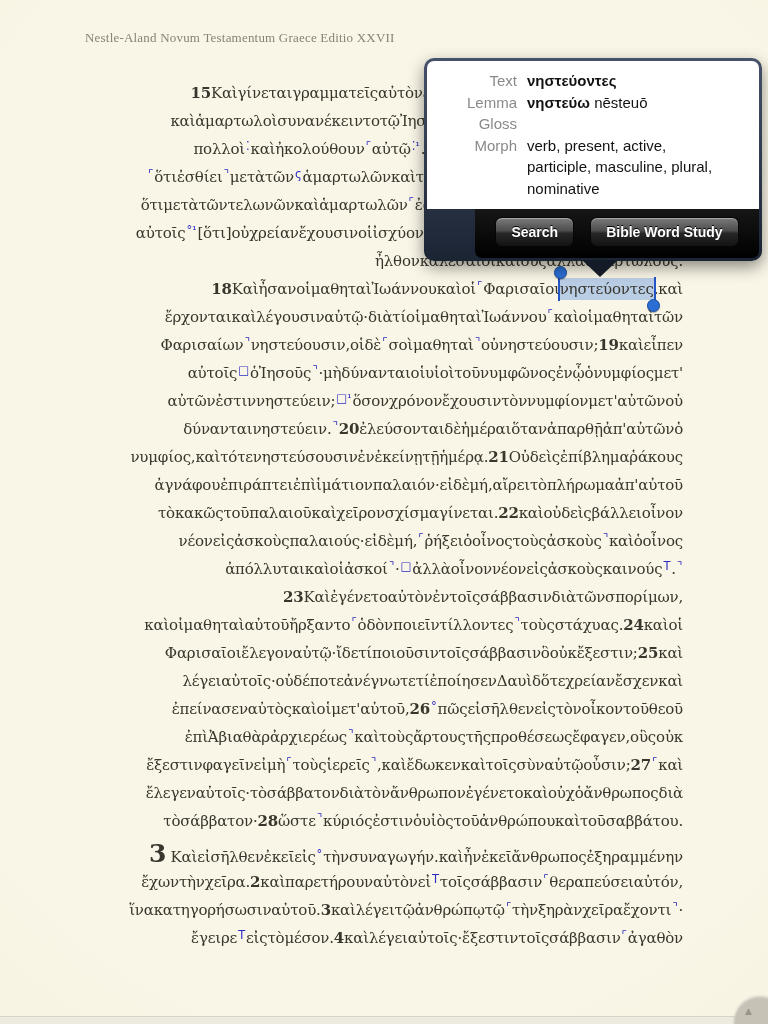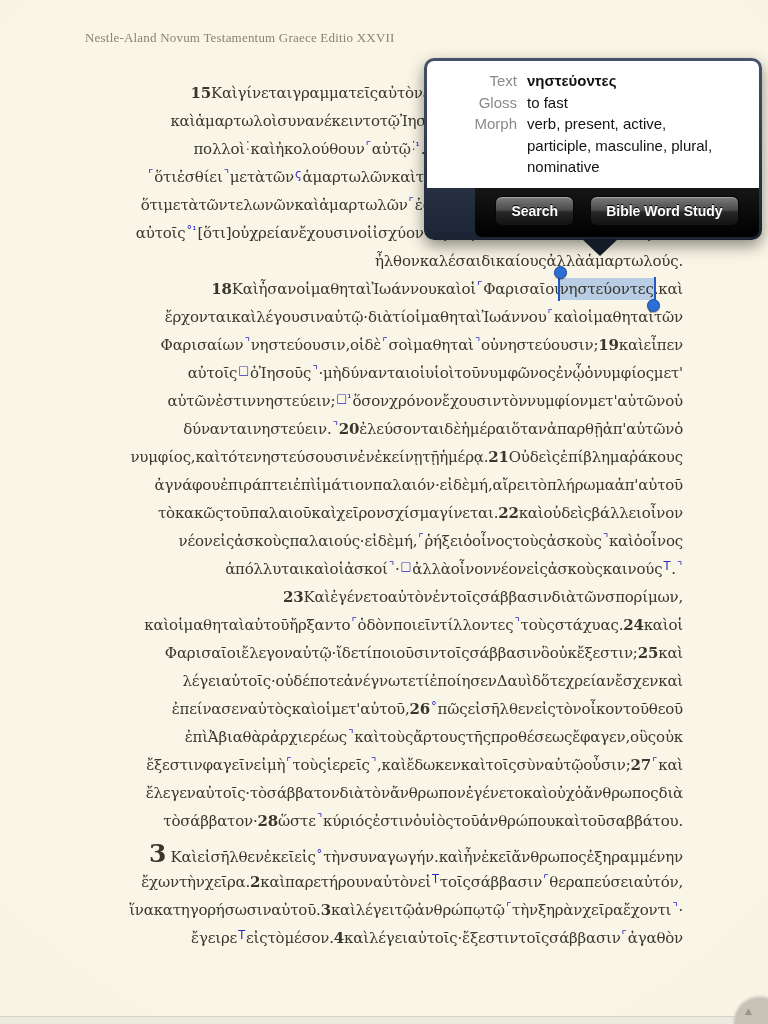--- a/index.html
+++ b/index.html
@@ -545,22 +545,25 @@
   </div>
 
 <div class="popup">
   <div class="popup-body">
     <div id="popup-rows">
         <div class="prow">
           <span class="plabel">Text</span>
           <span class="pvalue"><b>νηστεύοντες</b></span>
         </div>
         <div class="prow">
+          <span class="plabel">Lemma</span>
+          <span class="pvalue"><b>νηστεύω</b> nēsteuō</span>
+        </div>
+        <div class="prow">
           <span class="plabel">Gloss</span>
-          <span class="pvalue">to fast</span>
         </div>
         <div class="prow">
           <span class="plabel">Morph</span>
           <span class="pvalue">verb, present, active, participle, masculine, plural, nominative</span>
         </div>
       </div>
   </div>
   <div class="popup-bar" id="popup-bar">
       <button class="popbtn">Search</button>
       <button class="popbtn">Bible Word Study</button>

